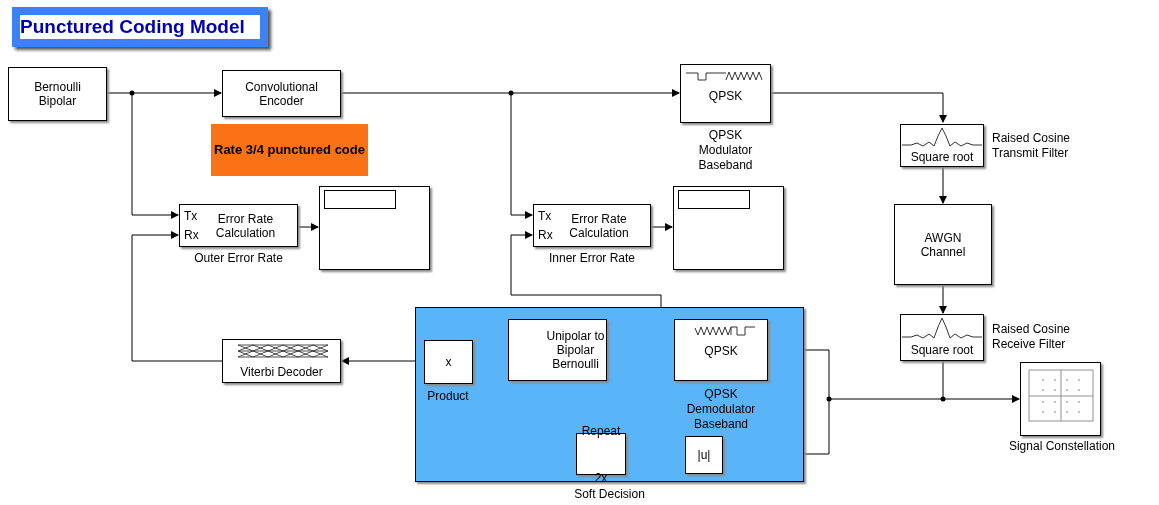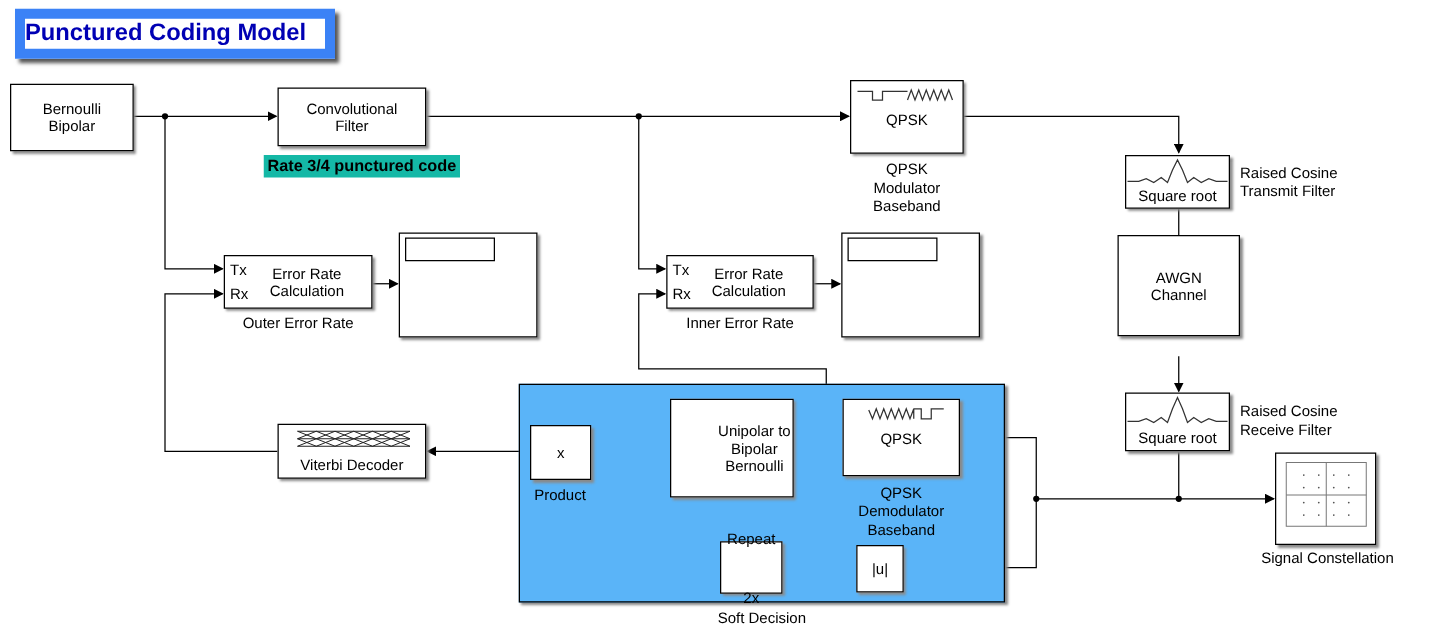--- a/index.html
+++ b/index.html
@@ -1,21 +1,21 @@
 <!DOCTYPE html>
 <html><head>
 <meta charset="utf-8">
 <style>
   html,body{margin:0;padding:0;background:#ffffff;}
   body{width:1159px;height:505px;position:relative;overflow:hidden;font-family:"Liberation Sans",sans-serif;color:#000;}
   svg{position:absolute;left:0;top:0;}
   .title{position:absolute;left:12px;top:7px;width:240px;height:24px;border:8px solid #3b82f6;background:#fff;box-shadow:3px 3px 3px #555;color:#0000b4;font-weight:bold;font-size:19px;line-height:24px;text-align:left;}
   .blk{position:absolute;background:#fff;border:1px solid #000;box-shadow:2px 2px 2px #8a8a8a;font-size:12px;text-align:center;display:flex;flex-direction:column;justify-content:center;align-items:center;line-height:14px;box-sizing:border-box;}
   .lbl{position:absolute;font-size:12px;text-align:center;line-height:15px;white-space:nowrap;}
-  .annot{position:absolute;left:211px;top:124px;background:#14b8a6;font-weight:bold;font-size:13px;padding:1px 3px;line-height:16px;}
+  .annot{position:absolute;left:211px;top:124px;background:#f97316;font-weight:bold;font-size:13px;padding:18px 3px;line-height:16px;}
   .subsys{position:absolute;left:415px;top:307px;width:389px;height:175px;background:#5ab4f8;border:1px solid #000;box-shadow:2px 2px 2px #888;box-sizing:border-box;}
   .disp{position:absolute;border:1px solid #000;background:#fff;}
   .port{position:absolute;font-size:12px;}
 </style>
 </head>
 <body>
 
 <div class="title">Punctured Coding Model</div>
 
 <svg width="1159" height="505">
@@ -55,21 +55,21 @@
 
 <div class="annot">Rate 3/4 punctured code</div>
 
 <div class="blk" style="left:8px;top:67px;width:99px;height:54px;">
   <span>Bernoulli</span>
   <span>Bipolar</span>
 </div>
 
 <div class="blk" style="left:222px;top:70px;width:119px;height:47px;">
   <span>Convolutional</span>
-  <span>Filter</span>
+  <span>Encoder</span>
 </div>
 
 <div class="blk" style="left:680px;top:64px;width:91px;height:59px;">
   <svg width="89" height="20" style="top:2px;left:0;">
     <path d="M5,6 H17 V13 H25 V6 H45 M45,13 L48,5 L51,13 L54,5 L57,13 L60,5 L63,13 L66,5 L69,13 L72,5 L75,13 L78,5 L81,13" stroke="#333" fill="none" stroke-width="1"></path>
   </svg>
   <span style="margin-top:4px;">QPSK</span>
 </div>
 <div class="lbl" style="left:680px;top:128px;width:91px;">
   <div>QPSK</div>
@@ -81,21 +81,21 @@
   <svg width="82" height="26" style="top:1px;left:0;">
     <path d="M1,19 L10,19 L16,17 L22,20 L28,16 L33,20 L37,10 L41,2 L45,10 L49,20 L54,16 L60,20 L66,17 L72,19 L81,19" stroke="#333" fill="none" stroke-width="1"></path>
   </svg>
   <span style="margin-bottom:2px;">Square root</span>
 </div>
 <div class="lbl" style="left:992px;top:131px;text-align:left;">
   <div>Raised Cosine</div>
   <div>Transmit Filter</div>
 </div>
 
-<div class="blk" style="left:894px;top:188px;width:98px;height:81px;">
+<div class="blk" style="left:894px;top:204px;width:98px;height:81px;">
   <span>AWGN</span>
   <span>Channel</span>
 </div>
 
 <div class="blk" style="left:900px;top:314px;width:84px;height:47px;justify-content:flex-end;">
   <svg width="82" height="28" style="top:1px;left:0;">
     <path d="M1,21 L10,21 L16,19 L22,22 L28,18 L33,22 L37,11 L41,2 L45,11 L49,22 L54,18 L60,22 L66,19 L72,21 L81,21" stroke="#333" fill="none" stroke-width="1"></path>
   </svg>
   <span style="margin-bottom:3px;">Square root</span>
 </div>
@@ -140,21 +140,21 @@
 </div>
 
 <div class="subsys"></div>
 <div class="lbl" style="left:415px;top:487px;width:389px;text-align:center;">Soft Decision</div>
 
 <div class="blk" style="left:424px;top:340px;width:49px;height:44px;">
   <span>x</span>
 </div>
 <div class="lbl" style="left:418px;top:389px;width:60px;">Product</div>
 
-<div class="blk" style="left:536px;top:319px;width:99px;height:79px;padding-left:36px;">
+<div class="blk" style="left:508px;top:319px;width:99px;height:62px;padding-left:36px;">
   <span>Unipolar to</span>
   <span>Bipolar</span>
   <span>Bernoulli</span>
 </div>
 
 <div class="blk" style="left:674px;top:319px;width:94px;height:62px;">
   <svg width="92" height="18" style="top:2px;left:0;">
     <path d="M20,6 L23,13 L26,5 L29,13 L32,5 L35,13 L38,5 L41,13 L44,5 L47,13 L50,5 L53,13 L56,5 V13 M56,5 H62 V13 H70 V5 H80" stroke="#333" fill="none" stroke-width="1"></path>
   </svg>
   <span style="margin-top:2px;">QPSK</span>

